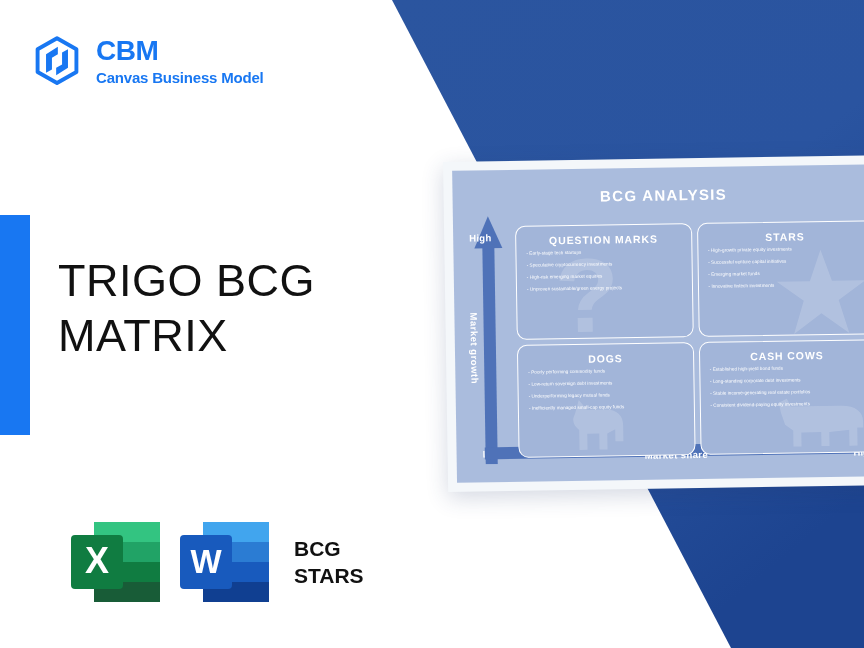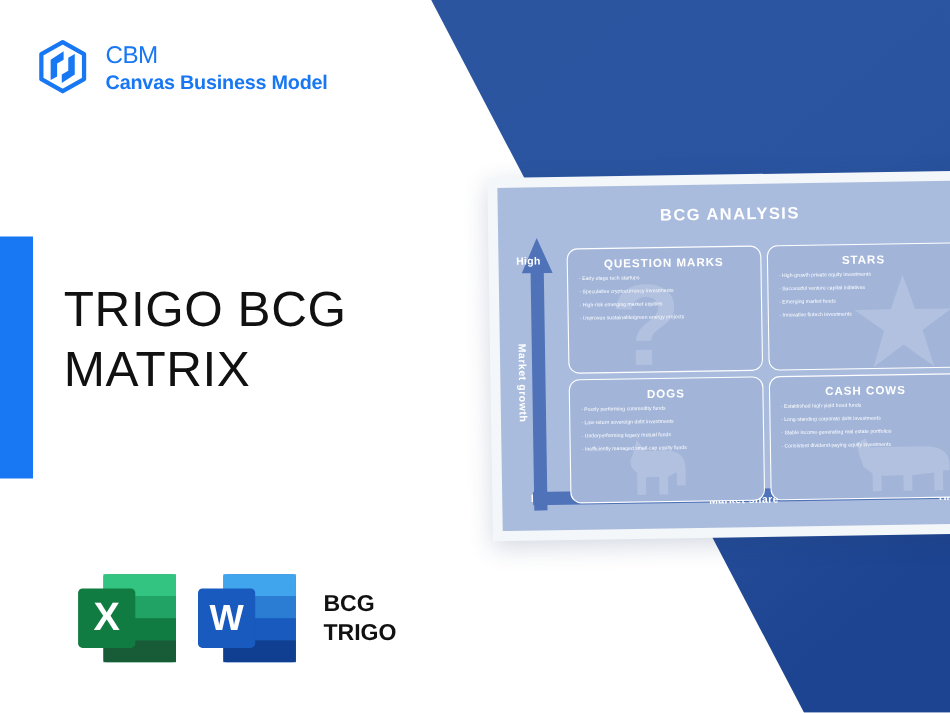--- a/index.html
+++ b/index.html
@@ -29,25 +29,25 @@
 
   
   .logo-wrap {
     position: absolute; left: 30px; top: 34px;
     display: flex; align-items: center; gap: 12px;
     z-index: 3;
   }
   .logo-mark { width: 54px; height: 54px; flex: 0 0 54px; }
   .logo-text { display: flex; flex-direction: column; line-height: 1; }
   .logo-title {
-    font-size: 22px; font-weight: normal; color: #1877F2;
+    font-size: 28px; font-weight: bold; color: #1877F2;
     letter-spacing: -0.5px;
   }
   .logo-sub {
-    font-size: 18px; font-weight: bold; color: #1877F2;
+    font-size: 15px; font-weight: bold; color: #1877F2;
     margin-top: 5px; letter-spacing: -0.2px;
   }
 
   
   .headline {
     position: absolute; left: 58px; top: 254px;
     font-size: 45px; font-weight: normal; color: #111111;
     line-height: 1.22; letter-spacing: 0.5px;
     z-index: 3; white-space: pre-line;
   }
@@ -210,21 +210,21 @@
     <svg class="fmt-icon" viewBox="0 0 95 88">
       <rect x="26" y="4" width="66" height="80" rx="3" fill="#2B7CD3"></rect>
       <rect x="26" y="4" width="66" height="20" fill="#41A5EE"></rect>
       <rect x="26" y="24" width="66" height="20" fill="#2B7CD3"></rect>
       <rect x="26" y="44" width="66" height="20" fill="#185ABD"></rect>
       <rect x="26" y="64" width="66" height="20" fill="#103F91"></rect>
       <rect x="3" y="17" width="52" height="54" rx="4" fill="#185ABD"></rect>
       <text x="29" y="55" font-family="'Liberation Sans',sans-serif" font-size="33" font-weight="bold" fill="#ffffff" text-anchor="middle">W</text>
     </svg>
     <div class="fmt-label">BCG
-TRIGO</div>
+STARS</div>
   </div>
 
   <div class="card">
     <div class="panel">
 
       <div class="panel-title">BCG ANALYSIS</div>
 
       <svg class="axis-v" viewBox="0 0 30 250" preserveAspectRatio="none">
         <polygon points="15,2 29,34 1,34" fill="#4F72B8"></polygon>
         <rect x="9" y="30" width="12" height="220" fill="#4F72B8"></rect>

